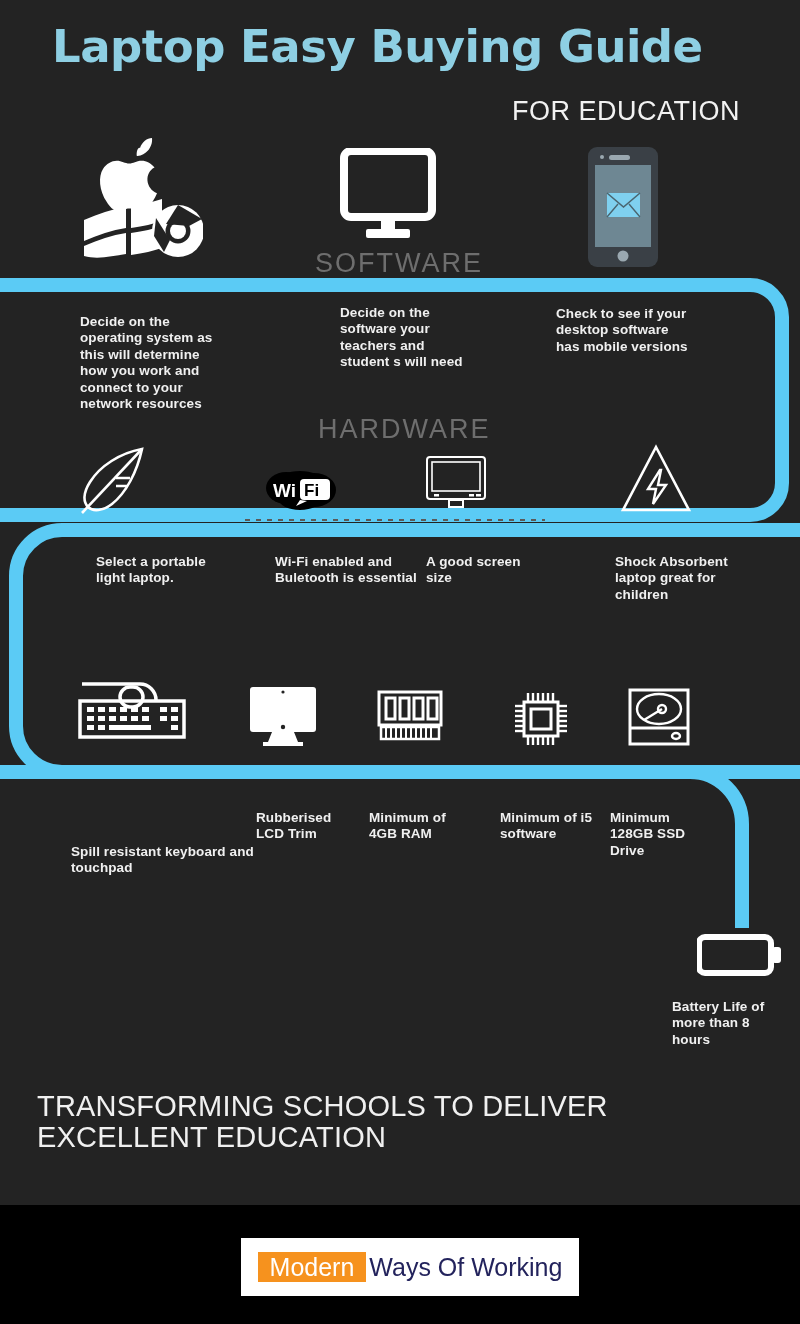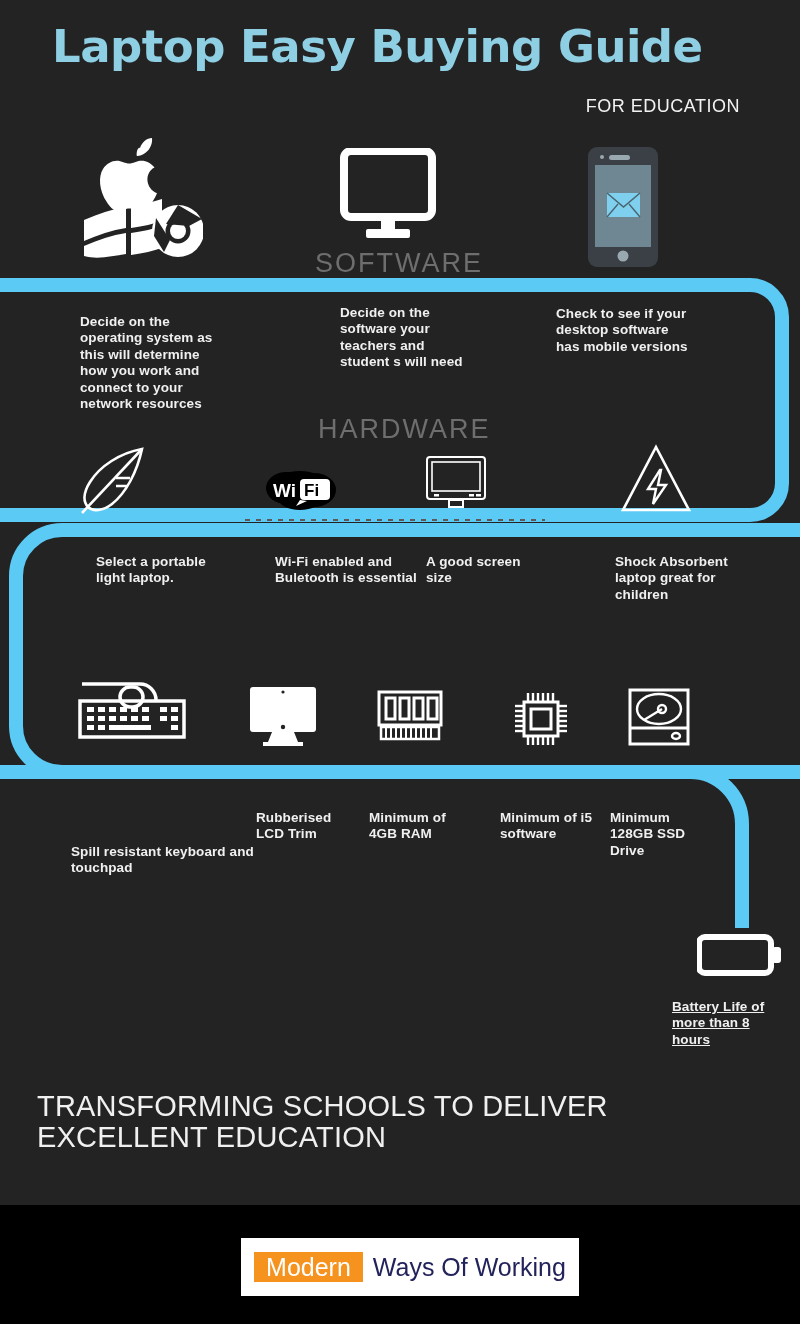--- a/index.html
+++ b/index.html
@@ -20,21 +20,21 @@
 
   
   .title {
     position:absolute; left:52px; top:24px; width:700px;
     font-size:45px; font-weight:bold; color:#8ecfe3;
     letter-spacing:-0.5px; line-height:1.0;
     font-family:"DejaVu Sans", sans-serif;
   }
   .subtitle {
     position:absolute; left:0; top:96px; width:740px; text-align:right;
-    font-size:18px; color:#f2f2f2; letter-spacing:0.5px;
+    font-size:27px; color:#f2f2f2; letter-spacing:0.5px;
     font-family:"Liberation Sans", sans-serif;
   }
 
   
   .sectionword {
     position:absolute; font-size:27px; color:#6e6e6e; letter-spacing:2px;
     font-family:"Liberation Sans", sans-serif; white-space:nowrap;
   }
   #sw-software { left:315px; top:248px; }
   #sw-hardware { left:318px; top:414px; }
@@ -66,21 +66,21 @@
     letter-spacing:0.2px; font-family:"Liberation Sans", sans-serif;margin-top:8px;
   }
 
   
   .logo {
     position:absolute; left:241px; top:1238px; width:338px; height:58px;
     background:#ffffff; display:flex; align-items:center; justify-content:center;
   }
   .logo-text { font-size:25px; font-family:"Liberation Sans", sans-serif; white-space:nowrap; }
   .logo-modern { background:#f6921e; color:#ffffff; padding:1px 12px; }
-  .logo-rest { color:#23235c; padding-left:10px; }
+  .logo-rest { color:#23235c; padding-left:3px; }
 </style>
 </head>
 <body>
 
 <div class="canvas">
 
   <div class="title">Laptop Easy Buying Guide</div>
   <div class="subtitle">FOR EDUCATION</div>
 
   <div class="icon" style="left:78px; top:136px;">
@@ -312,21 +312,21 @@
   <div class="copy" style="left:369px; top:810px; width:105px;">Minimum of 4GB RAM</div>
   <div class="copy" style="left:500px; top:810px; width:100px;">Minimum of i5 software</div>
   <div class="copy" style="left:610px; top:810px; width:95px;">Minimum 128GB SSD Drive</div>
 
   <div class="icon" style="left:697px; top:934px;">
     <svg width="88" height="42" viewBox="0 0 88 42">
       <rect x="2" y="3" width="72" height="36" rx="6" fill="none" stroke="#ffffff" stroke-width="6"></rect>
       <rect x="75" y="13" width="9" height="16" rx="3" fill="#ffffff"></rect>
     </svg>
   </div>
-  <div class="copy" style="left:672px; top:999px; width:115px;text-decoration:underline;">Battery Life of more than 8 hours</div>
+  <div class="copy" style="left:672px; top:999px; width:115px;">Battery Life of more than 8 hours</div>
 
   <div class="tagline">TRANSFORMING SCHOOLS TO DELIVER EXCELLENT EDUCATION</div>
 </div>
 
 <div class="footerband"></div>
 <div class="logo">
   <span class="logo-text">
     <span class="logo-modern">Modern</span><span class="logo-rest">Ways Of Working</span>
   </span>
 </div>

